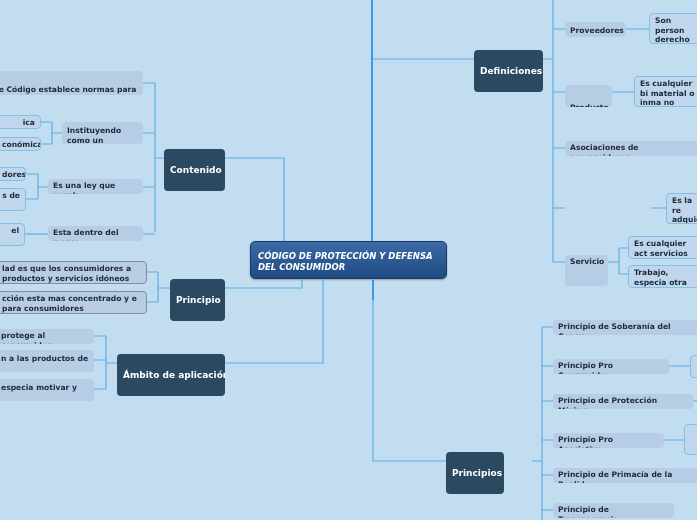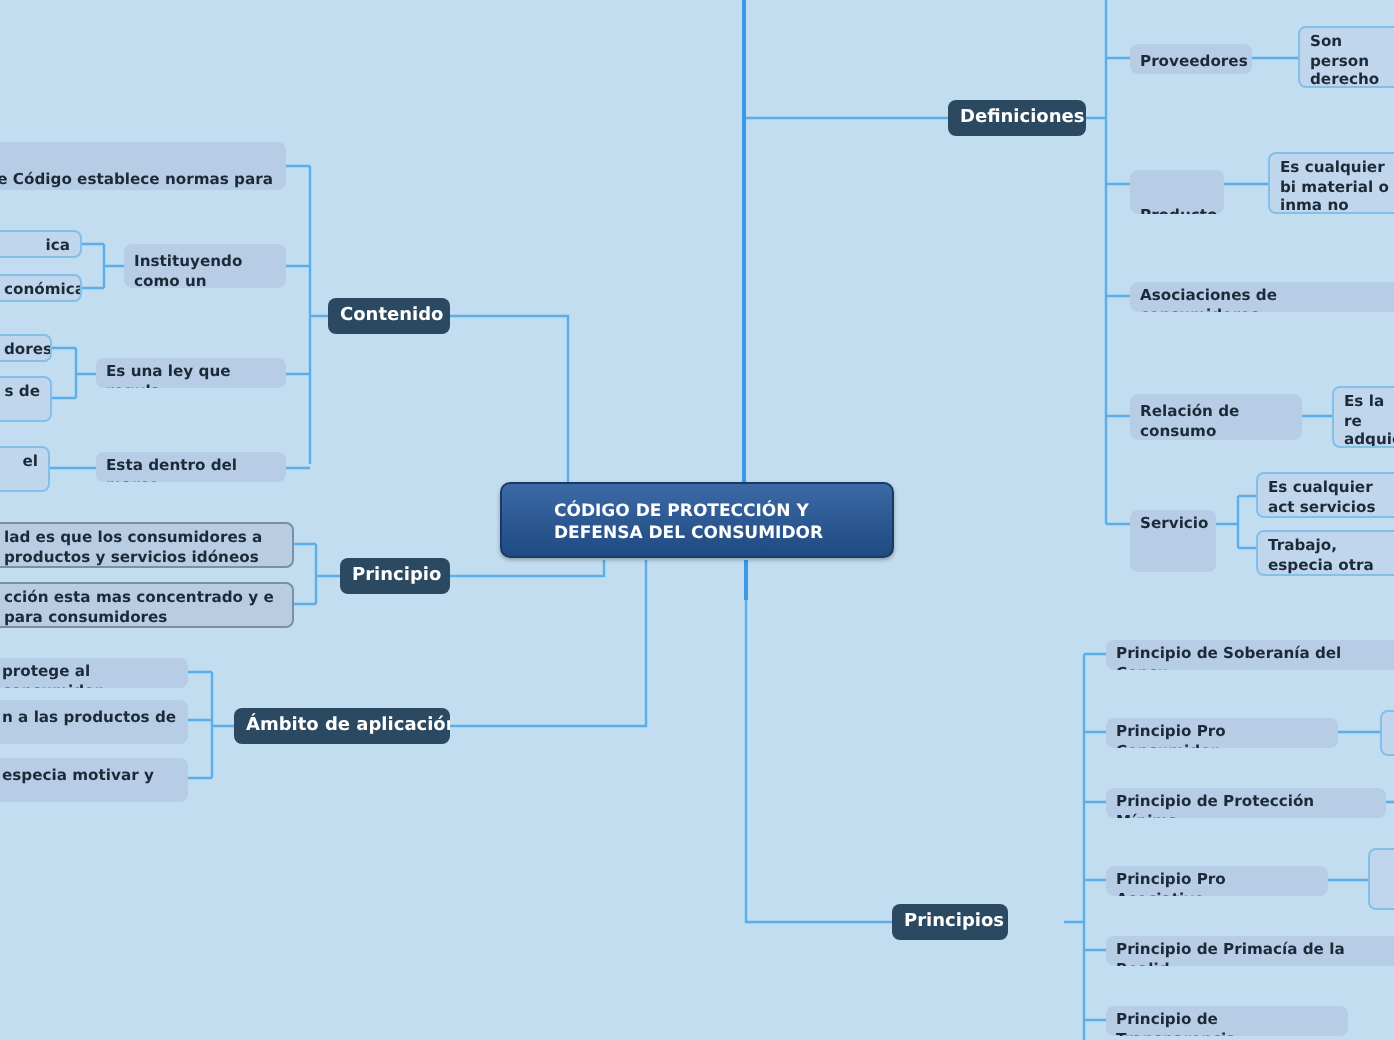--- a/index.html
+++ b/index.html
@@ -7,26 +7,27 @@
     width:697px; height:520px; overflow:hidden; position:relative;
     background:#c3ddf0;
     font-family:"DejaVu Sans", "Liberation Sans", sans-serif;
   }
   #canvas { position:absolute; left:0; top:0; width:697px; height:520px; }
   svg.lines { position:absolute; left:0; top:0; width:697px; height:520px; }
   .node { position:absolute; box-sizing:border-box; font-weight:bold; color:#1c2a38; white-space:nowrap; overflow:hidden; }
   .central {
     background:linear-gradient(#3c6aa5, #1f4a82);
     border:1px solid #1a3a66; border-radius:5px; color:#ffffff;
-    font-size:8.5px; line-height:11px; padding:9px 26px; white-space:normal;
+    font-size:8.5px; line-height:11px; padding:9px 7px; white-space:normal;
     box-shadow:0 1px 2px rgba(0,0,0,0.3);
+    font-style:italic;
   }
   .main {
     background:#2b4960; color:#ffffff; border-radius:4px;
-    font-size:9px; line-height:18px; text-align:center; padding:0 6px;
+    font-size:9px; line-height:18px; text-align:center; padding:12px 6px;
   }
   .sub {
     background:#b7cde6; border-radius:4px; font-size:7.6px; line-height:10px;
     padding:4px 5px; white-space:normal;
   }
   .leaf {
     background:#c0d6ec; border:1.5px solid #84bfe8; border-radius:4px;
     font-size:7.6px; line-height:9.5px; padding:2px 5px; white-space:normal;
   }
   .leaf.gray { border-color:#7d8fa0; background:#b9cde2; }
@@ -144,23 +145,20 @@
   </div>
   <div class="node sub" style="left:565px;top:85px;width:47px;height:15px;padding-top:18px;">
     <span>Producto</span>
   </div>
   <div class="node leaf" style="left:634px;top:76px;width:70px;height:31px;">
     <span>Es cualquier bi material o inma no</span>
   </div>
   <div class="node sub" style="left:565px;top:141px;width:140px;height:15px;padding-top:2px;">
     <span>Asociaciones de consumidores</span>
   </div>
-  <div class="node sub" style="left:565px;top:197px;width:86px;height:23px;">
-    <span>Relación de consumo</span>
-  </div>
   <div class="node leaf" style="left:666px;top:193px;width:40px;height:31px;">
     <span>Es la re adquie servicio</span>
   </div>
   <div class="node sub" style="left:565px;top:255px;width:43px;height:31px;padding-top:2px;">
     <span>Servicio</span>
   </div>
   <div class="node leaf" style="left:628px;top:236px;width:78px;height:23px;">
     <span>Es cualquier act servicios que se</span>
   </div>
   <div class="node leaf" style="left:628px;top:265px;width:78px;height:23px;">

